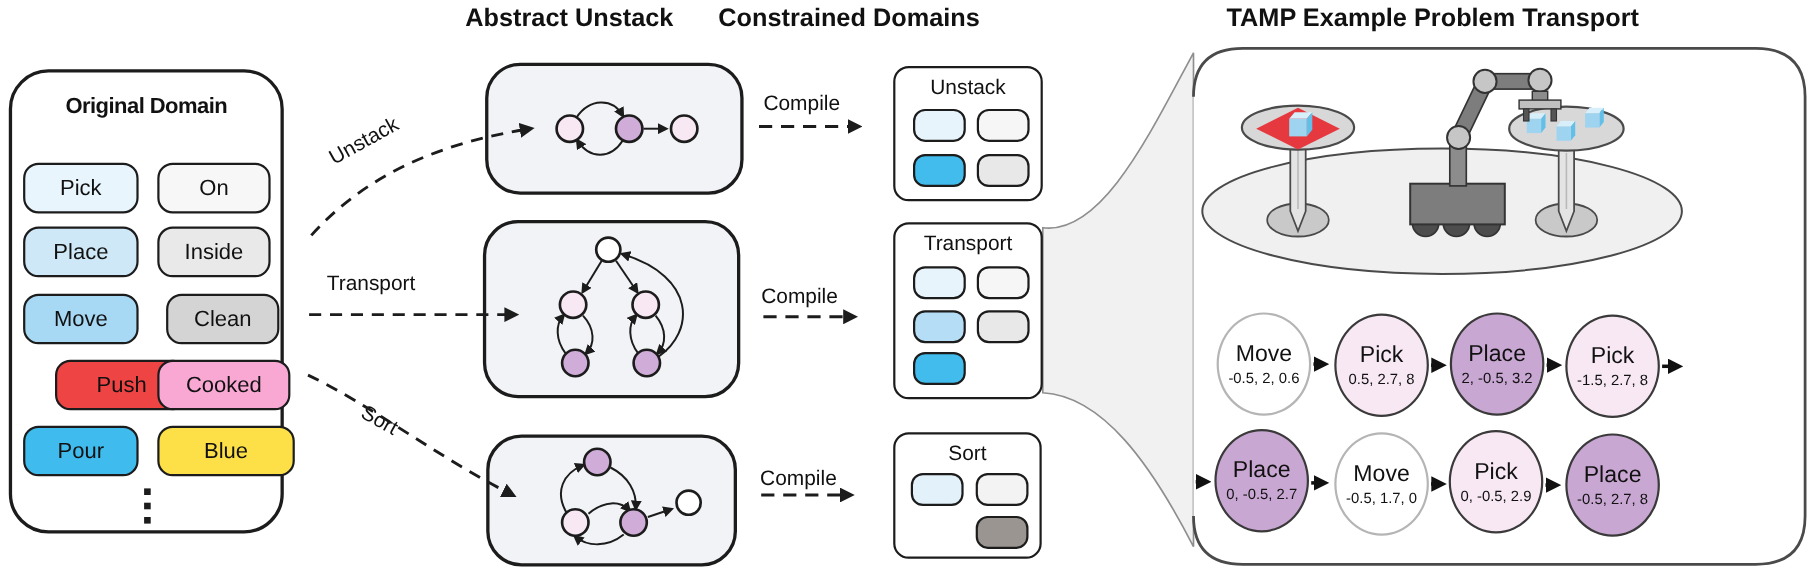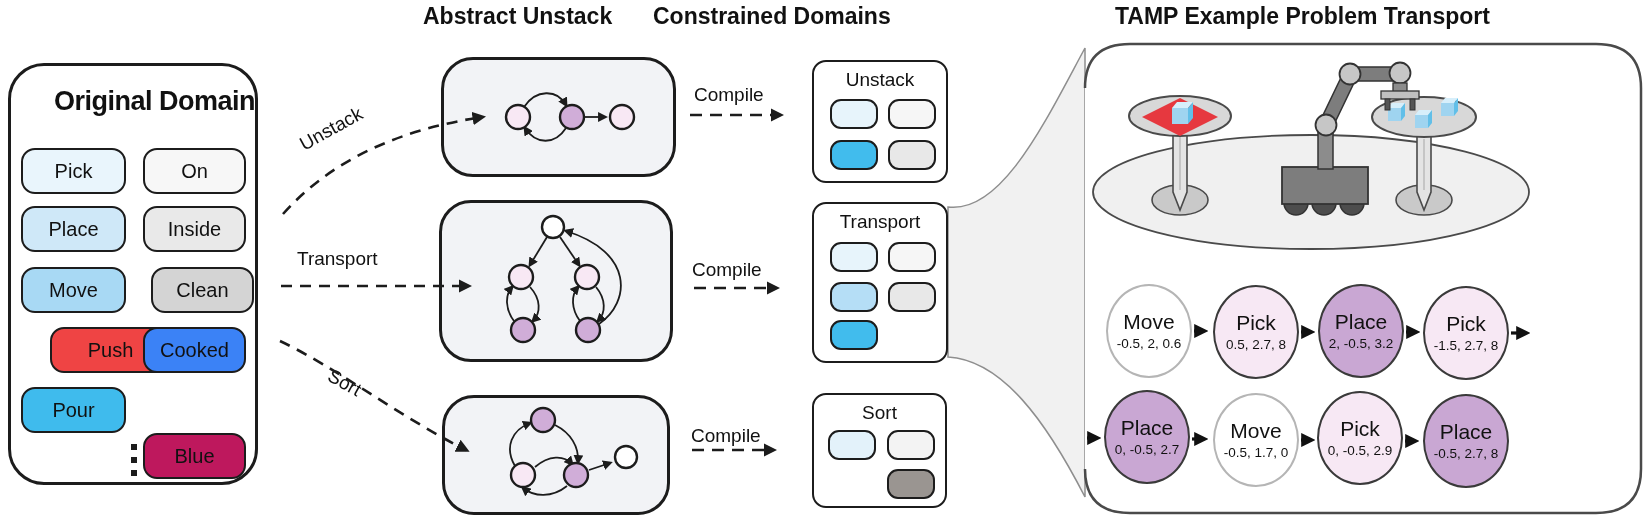--- a/index.html
+++ b/index.html
@@ -3,21 +3,21 @@
 <meta charset="utf-8">
 <style>
   html,body{margin:0;padding:0;background:#fff;}
   .canvas{position:relative;width:1651px;height:520px;background:#fff;overflow:hidden;
           font-family:"Liberation Sans",sans-serif;color:#111;}
   .layer{position:absolute;left:0;top:0;width:1651px;height:520px;pointer-events:none;}
   .col-header{position:absolute;font-weight:700;font-size:23px;white-space:nowrap;color:#111;}
   
   .od-panel{position:absolute;left:8px;top:63px;width:250px;height:422px;border:3px solid #1c1c1c;
             border-radius:36px;background:#fff;box-sizing:border-box;}
-  .od-title{text-align:right;margin-top:20px;font-size:27px;font-weight:700;letter-spacing:-0.5px;}
+  .od-title{text-align:center;margin-top:20px;font-size:20px;font-weight:700;letter-spacing:-0.5px;}
   .od-btn{position:absolute;height:46px;border:2.5px solid #1c1c1c;border-radius:14px;display:flex;
           align-items:center;justify-content:center;font-size:20px;box-sizing:border-box;}
   .od-ellipsis{position:absolute;left:120px;top:378px;display:flex;flex-direction:column;gap:7px;}
   .od-ellipsis i{width:6px;height:6px;background:#1c1c1c;display:block;}
   
   .policy-box{position:absolute;border:3px solid #1c1c1c;border-radius:32px;background:#f2f3f6;box-sizing:border-box;}
   .arrow-label{position:absolute;font-size:19px;white-space:nowrap;}
   .rot-neg{transform:rotate(-29deg);}
   .rot-pos{transform:rotate(29deg);}
   .compile-label{position:absolute;font-size:19px;white-space:nowrap;}
@@ -121,22 +121,22 @@
   <div class="od-panel">
     <div class="od-title">Original Domain</div>
     <div class="od-btn" style="left: 10px; top: 82px; width: 105px; background-color: rgb(233, 245, 252);">Pick</div>
     <div class="od-btn" style="left: 10px; top: 140px; width: 105px; background-color: rgb(207, 232, 248);">Place</div>
     <div class="od-btn" style="left: 10px; top: 201px; width: 105px; background-color: rgb(168, 217, 244);">Move</div>
     <div class="od-btn" style="left: 10px; top: 261px; width: 121px; background-color: #ef4444; margin-left: 29px;">Push</div>
     <div class="od-btn" style="left: 10px; top: 321px; width: 105px; background-color: rgb(63, 187, 237);">Pour</div>
     <div class="od-btn" style="left: 132px; top: 82px; width: 103px; background-color: rgb(247, 247, 247);">On</div>
     <div class="od-btn" style="left: 132px; top: 140px; width: 103px; background-color: rgb(233, 233, 233);">Inside</div>
     <div class="od-btn" style="left: 140px; top: 201px; width: 103px; background-color: rgb(212, 212, 212);">Clean</div>
-    <div class="od-btn" style="left: 132px; top: 261px; width: 103px; background-color: #3b82f6;">Cooked</div>
-    <div class="od-btn" style="left: 132px; top: 321px; width: 103px; background-color: #be185d; margin-top: 46px;">Blue</div>
+    <div class="od-btn" style="left: 132px; top: 261px; width: 121px; background-color: #f9a8d4;">Cooked</div>
+    <div class="od-btn" style="left: 132px; top: 321px; width: 125px; background-color: #fde047;">Blue</div>
     <div class="od-ellipsis">
         <i></i>
         <i></i>
         <i></i>
       </div>
   </div>
 
   <div class="arrow-label rot-neg" style="left:297px;top:118px;">Unstack</div>
   <div class="arrow-label" style="left:297px;top:248px;">Transport</div>
   <div class="arrow-label rot-pos" style="left:327px;top:372px;">Sort</div>

